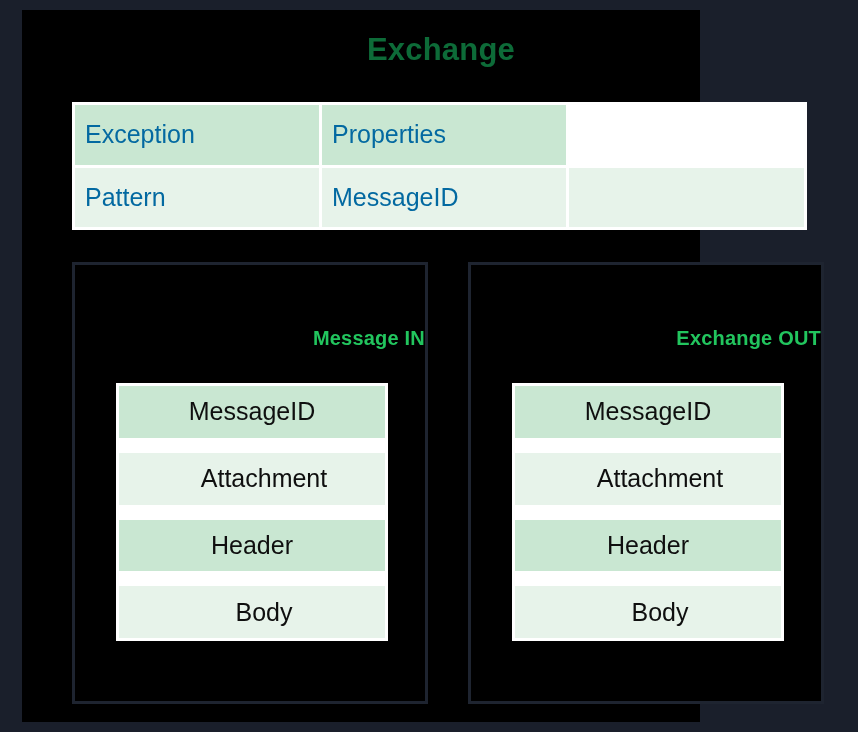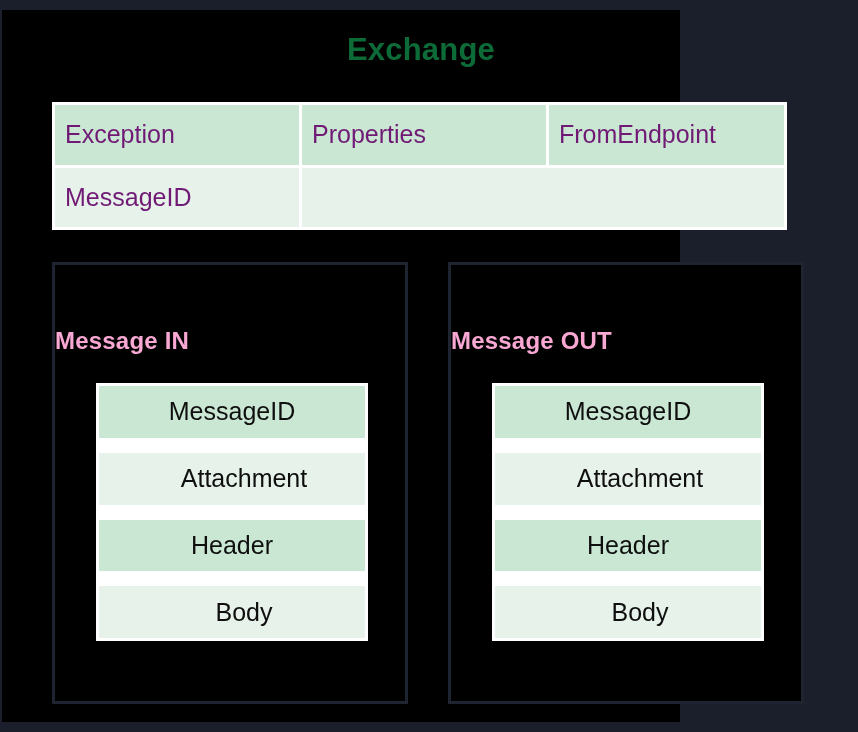--- a/index.html
+++ b/index.html
@@ -7,21 +7,21 @@
   html, body {
     width: 858px;
     height: 732px;
     background: #1a1f2b;
     font-family: "Liberation Sans", sans-serif;
     overflow: hidden;
   }
 
   #canvas {
     position: absolute;
-    left: 2px;
+    left: 22px;
     top: 10px;
     width: 678px;
     height: 712px;
     background: #000000;
   }
 
   
   .exchange-title {
     position: absolute;
     left: 0;
@@ -50,21 +50,21 @@
   .ex-row {
     display: flex;
     flex: 1;
     gap: 3px;
   }
   .ex-cell {
     display: flex;
     align-items: center;
     padding-left: 10px;
     font-size: 25px;
-    color: #701a75;
+    color: #0369a1;
     overflow: hidden;
     white-space: nowrap;
   }
   .ex-cell.c0 { width: 244px; }
   .ex-cell.c1 { width: 244px; }
   .ex-cell.c2 { flex: 1; }
   .ex-row.r0 .ex-cell { background: #c9e7d2; }
   .ex-row.r1 .ex-cell { background: #e7f3ea; }
 
   
@@ -76,24 +76,24 @@
     background: #000000;
   }
   .panel.in  { left: 50px;  width: 356px; }
   .panel.out { left: 446px; width: 356px; }
 
   .panel-title {
     position: absolute;
     left: 0;
     top: 62px;
     width: 100%;
-    text-align: left;
-    font-size: 24px;
+    text-align: right;
+    font-size: 20px;
     font-weight: bold;
-    color: #f9a8d4;
+    color: #22c55e;
     letter-spacing: 0.2px;
   }
 
   .msg-table {
     position: absolute;
     left: 41px;
     top: 118px;
     width: 272px;
     height: 258px;
     background: #ffffff;
@@ -118,40 +118,40 @@
 <body>
 
 <div id="canvas">
 
   <div class="exchange-title">Exchange</div>
 
   <div class="exchange-table">
     <div class="ex-row r0">
       <div class="ex-cell c0">Exception</div>
       <div class="ex-cell c1">Properties</div>
-      <div class="ex-cell c2">FromEndpoint</div>
     </div>
     <div class="ex-row r1">
+      <div class="ex-cell c0">Pattern</div>
       <div class="ex-cell c1">MessageID</div>
       <div class="ex-cell c2"></div>
     </div>
   </div>
 
   <div class="panel in">
     <div class="panel-title">Message IN</div>
     <div class="msg-table">
       <div class="msg-row even">MessageID</div>
       <div class="msg-row odd">Attachment</div>
       <div class="msg-row even">Header</div>
       <div class="msg-row odd">Body</div>
     </div>
   </div>
 
   <div class="panel out">
-    <div class="panel-title">Message OUT</div>
+    <div class="panel-title">Exchange OUT</div>
     <div class="msg-table">
       <div class="msg-row even">MessageID</div>
       <div class="msg-row odd">Attachment</div>
       <div class="msg-row even">Header</div>
       <div class="msg-row odd">Body</div>
     </div>
   </div>
 
 </div>
 

